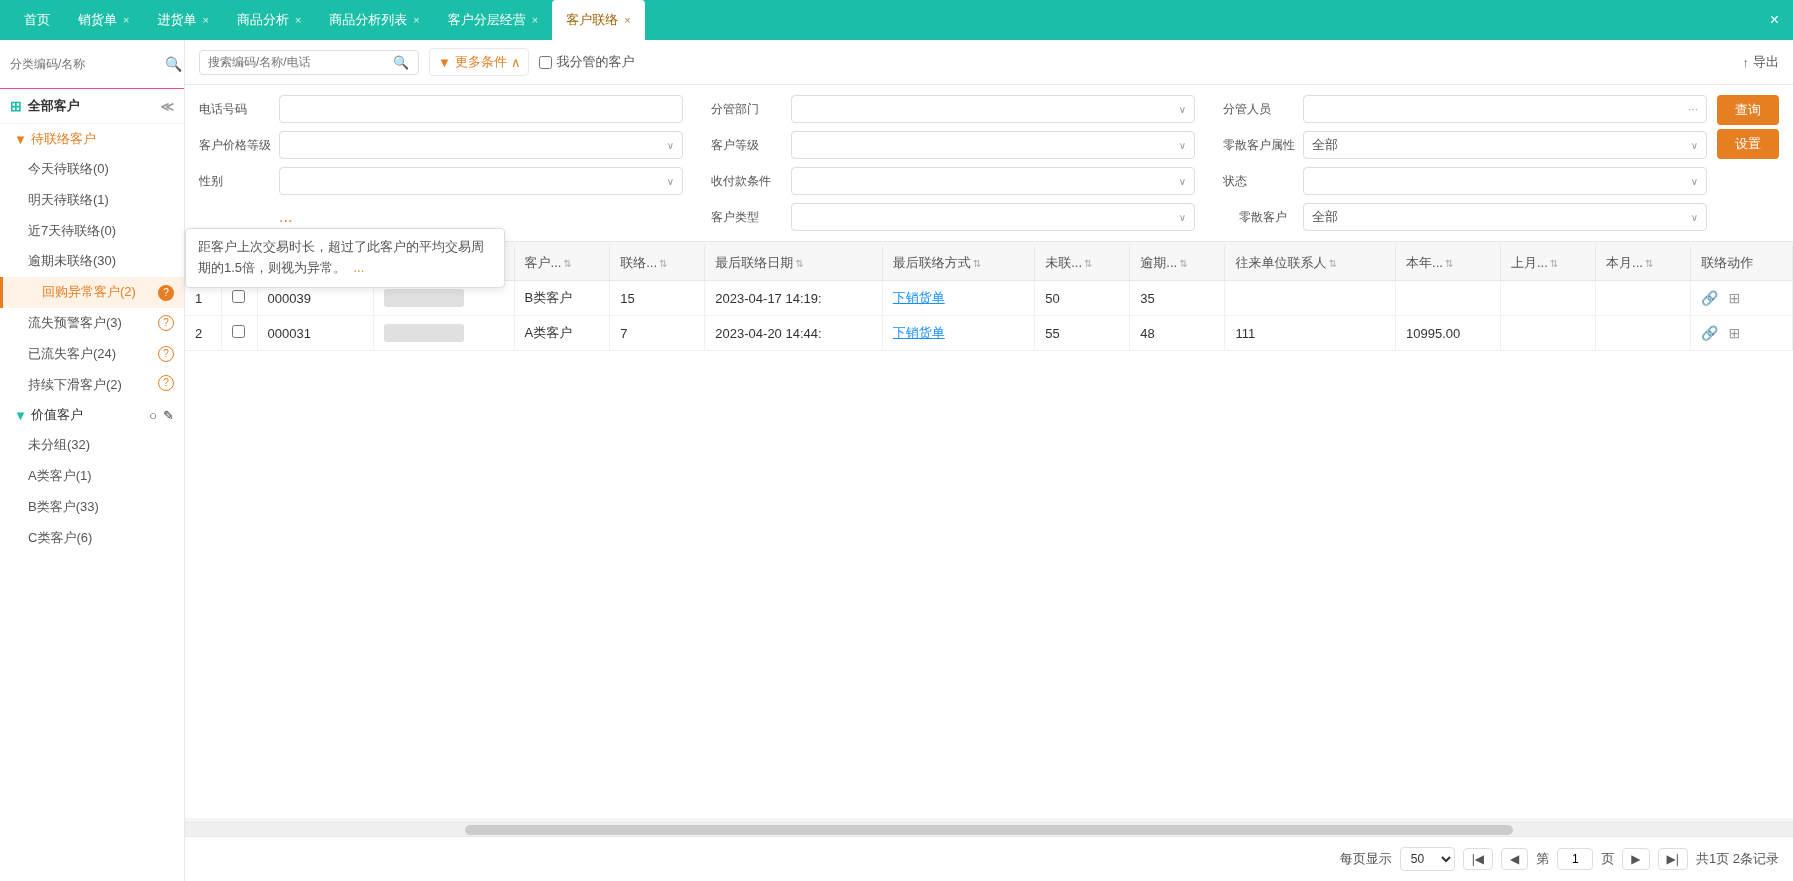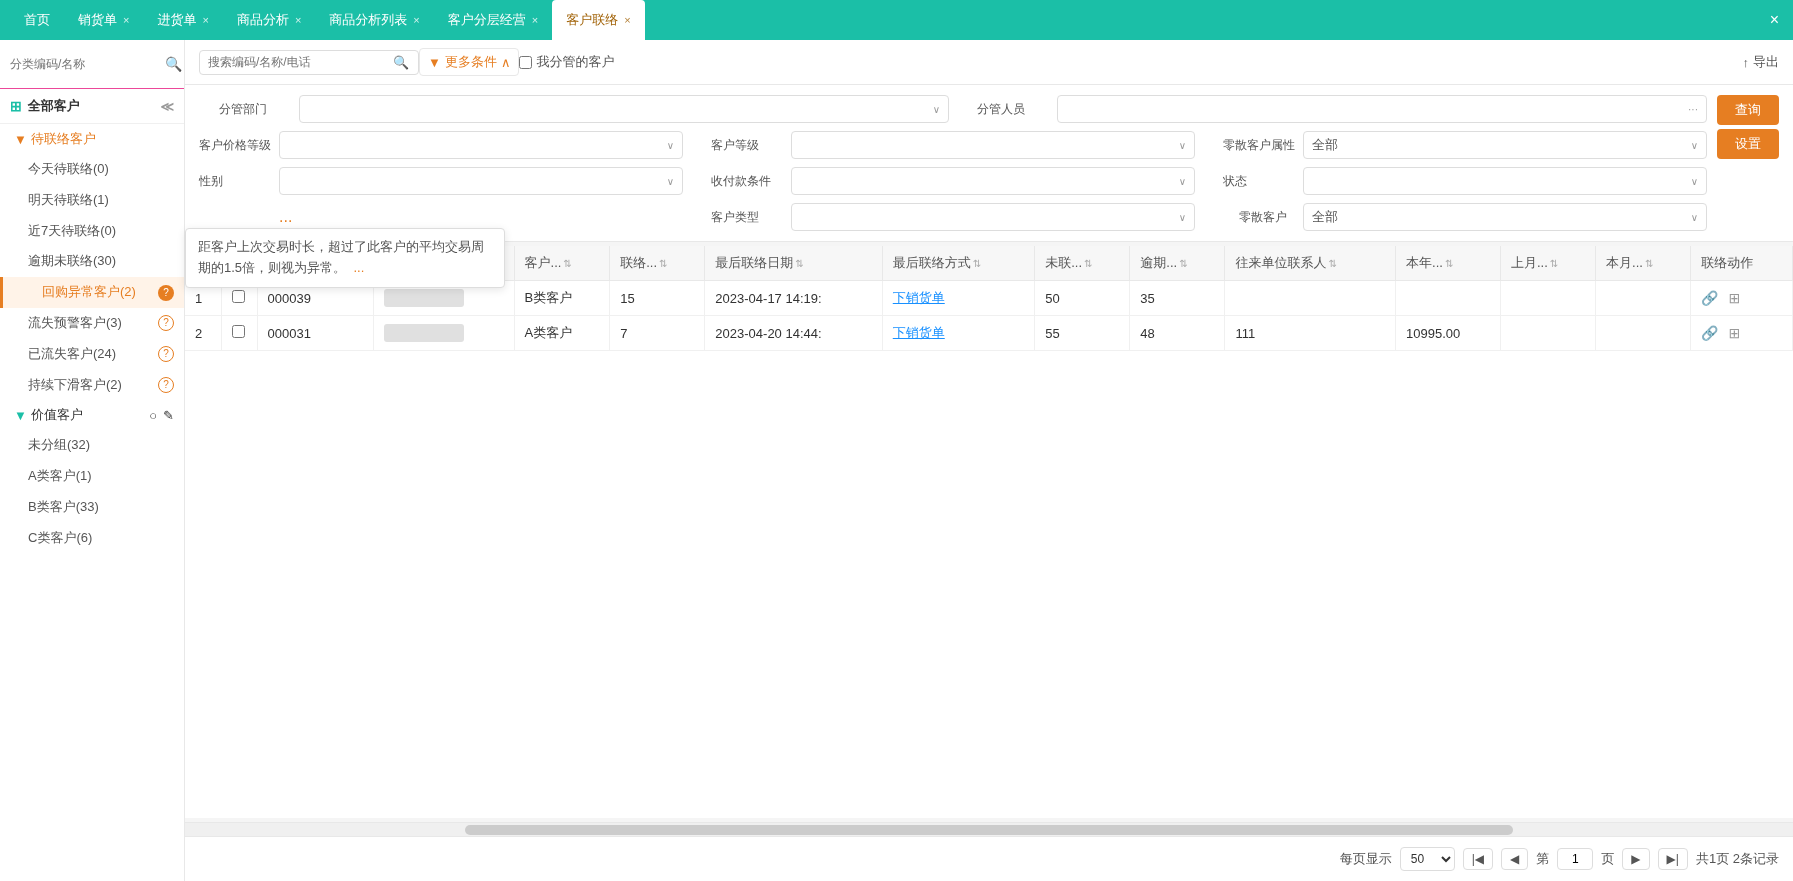--- a/index.html
+++ b/index.html
@@ -144,20 +144,21 @@
       overflow: hidden;
       background: #f5f5f5;
     }
 
     
     .filter-bar {
       background: white;
       padding: 8px 14px;
       display: flex;
       align-items: center;
+      gap: 10px;
       border-bottom: 1px solid #e8e8e8;
     }
     .filter-search-wrap {
       display: flex;
       align-items: center;
       border: 1px solid #ddd;
       border-radius: 4px;
       padding: 4px 8px;
       width: 220px;
     }
@@ -430,21 +431,21 @@
     </div>
 
     <div class="sidebar-item" style="display:flex;align-items:center;justify-content:space-between;">
       <span>流失预警客户(3)</span>
       <span style="border:1px solid #e67e22;color:#e67e22;border-radius:50%;width:16px;height:16px;display:inline-flex;align-items:center;justify-content:center;font-size:10px;">?</span>
     </div>
     <div class="sidebar-item" style="display:flex;align-items:center;justify-content:space-between;">
       <span>已流失客户(24)</span>
       <span style="border:1px solid #e67e22;color:#e67e22;border-radius:50%;width:16px;height:16px;display:inline-flex;align-items:center;justify-content:center;font-size:10px;">?</span>
     </div>
-    <div class="sidebar-item" style="display:flex;align-items:center;justify-content:space-between;">
+    <div class="sidebar-item" style="display:flex;align-items:flex-start;justify-content:space-between;">
       <span>持续下滑客户(2)</span>
       <span style="border:1px solid #e67e22;color:#e67e22;border-radius:50%;width:16px;height:16px;display:inline-flex;align-items:center;justify-content:center;font-size:10px;">?</span>
     </div>
 
     <div class="sidebar-group2-title">
       <div style="display:flex;align-items:center;gap:4px;">
         <span style="color:#1bbfa7;">▼</span>
         <span>价值客户</span>
       </div>
       <div style="display:flex;gap:6px;">
@@ -491,20 +492,24 @@
         <span>↑</span>
         <span>导出</span>
       </div>
     </div>
 
     <div class="adv-filter">
       <div style="display:flex;gap:10px;align-items:flex-start;">
         <div style="flex:1;">
 
           <div class="adv-filter-row">
+            <div class="filter-field">
+              <span class="filter-label">电话号码</span>
+              <div class="filter-select" style="flex:2.5;"></div>
+            </div>
             <div class="filter-field" style="margin-left:20px;">
               <span class="filter-label">分管部门</span>
               <div class="filter-select" style="flex:2.5;">
                 <span></span>
                 <span class="caret">∨</span>
               </div>
             </div>
             <div class="filter-field" style="margin-left:20px;">
               <span class="filter-label">分管人员</span>
               <div class="filter-select" style="flex:2.5;">

